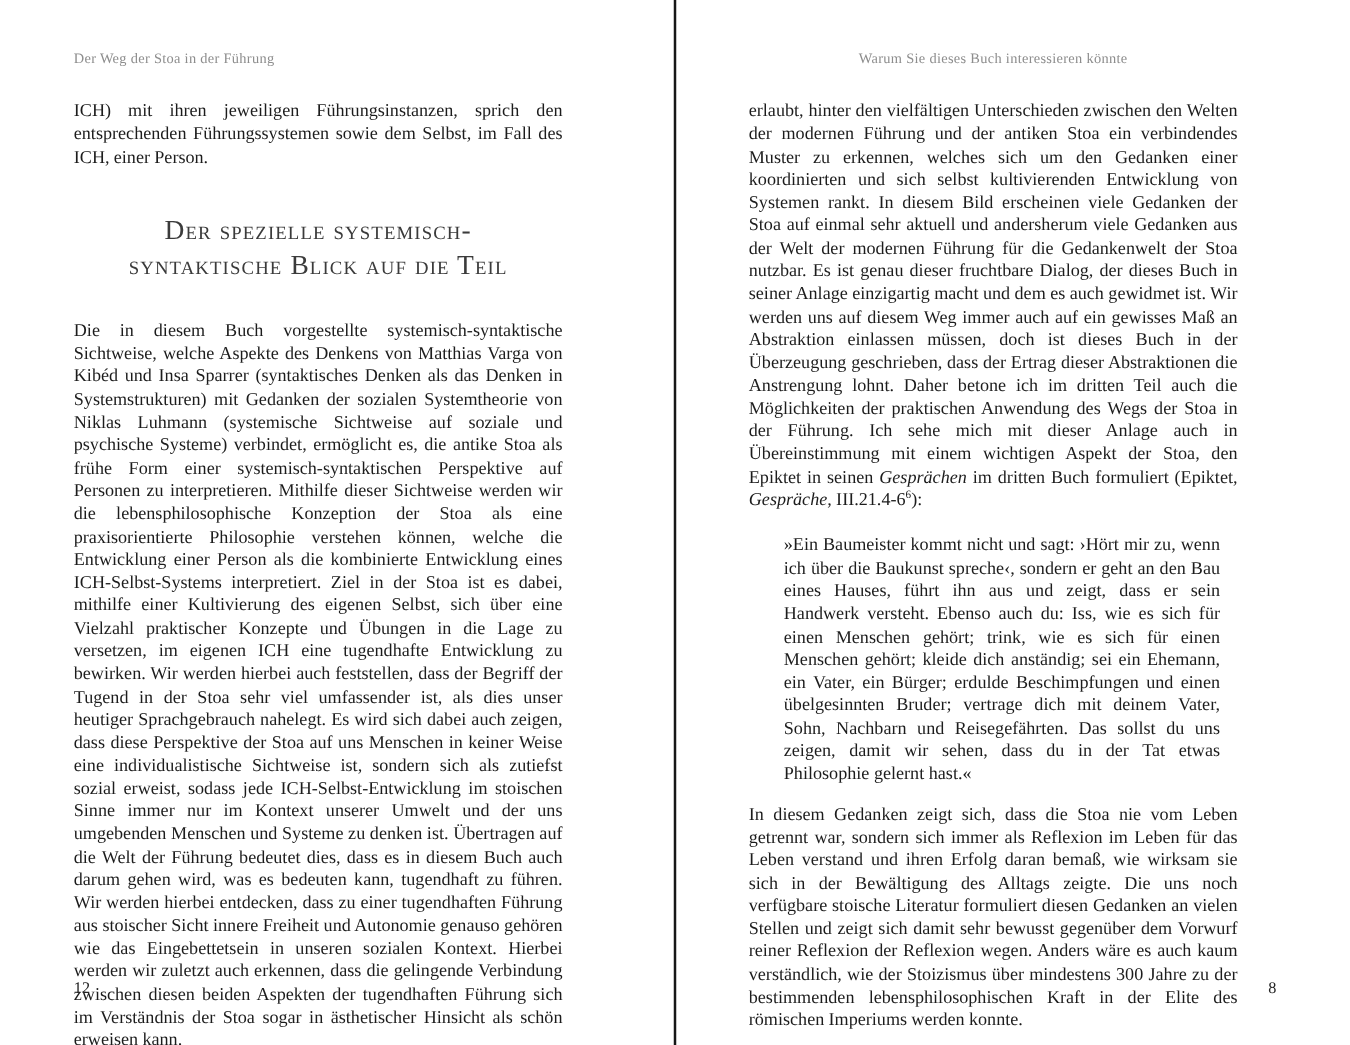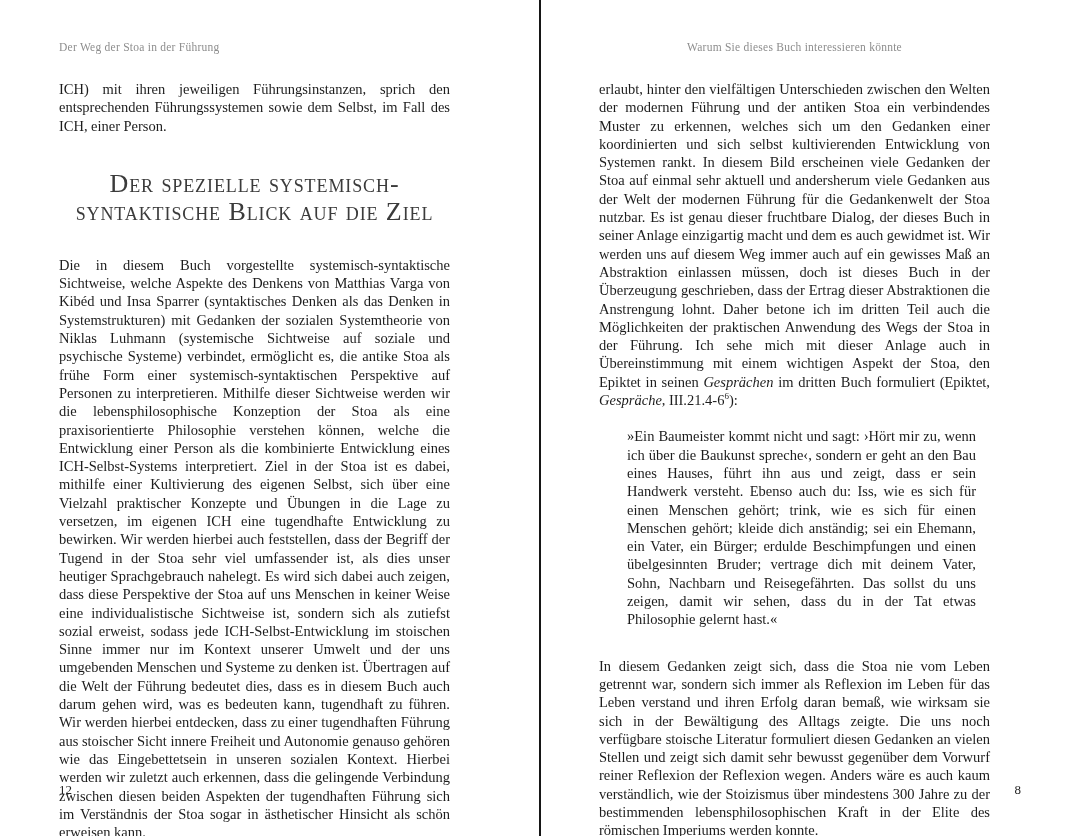--- a/index.html
+++ b/index.html
@@ -47,33 +47,33 @@
     color: #1c1c1c;
     text-align: justify;
     margin: 0;
     word-spacing: -0.2px;
   }
   p.body.indent { text-indent: 17px; }
   .chapter-heading {
     font-family: "Liberation Serif", serif;
     font-weight: normal;
     font-variant: small-caps;
-    font-size: 26px;
+    font-size: 22px;
     line-height: 28px;
     letter-spacing: 0.9px;
     text-align: center;
     color: #3b3b3b;
     margin: 35px 0 30px 0;
   }
   .block-quote {
     font-size: 14.5px;
     line-height: 18.3px;
     color: #1c1c1c;
     text-align: justify;
-    margin: 18px 14px 28px 28px;
+    margin: 18px 14px 14px 28px;
   }
   .italic { font-style: italic; }
   sup {
     font-size: 0.62em;
     vertical-align: super;
     line-height: 0;
   }
   .page-number {
     position: absolute;
     bottom: 38px;
@@ -86,21 +86,21 @@
 </head>
 <body>
 
 <div class="spread">
 
   <section class="page page-left">
     <div class="running-head left">Der Weg der Stoa in der Führung</div>
 
     <p class="body">ICH) mit ihren jeweiligen Führungsinstanzen, sprich den entsprechenden Führungssystemen sowie dem Selbst, im Fall des ICH, einer Person.</p>
 
-    <h1 class="chapter-heading"><span>Der spezielle systemisch-</span><br><span>syntaktische Blick auf die Ziel</span></h1>
+    <h1 class="chapter-heading"><span>Der spezielle systemisch-</span><br><span>syntaktische Blick auf die Teil</span></h1>
 
     <p class="body">Die in diesem Buch vorgestellte systemisch-syntaktische Sichtweise, welche Aspekte des Denkens von Matthias Varga von Kibéd und Insa Sparrer (syntaktisches Denken als das Denken in Systemstrukturen) mit Gedanken der sozialen Systemtheorie von Niklas Luhmann (systemische Sichtweise auf soziale und psychische Systeme) verbindet, ermöglicht es, die antike Stoa als frühe Form einer systemisch-syntaktischen Perspektive auf Personen zu interpretieren. Mithilfe dieser Sichtweise werden wir die lebensphilosophische Konzeption der Stoa als eine praxisorientierte Philosophie verstehen können, welche die Entwicklung einer Person als die kombinierte Entwicklung eines ICH-Selbst-Systems interpretiert. Ziel in der Stoa ist es dabei, mithilfe einer Kultivierung des eigenen Selbst, sich über eine Vielzahl praktischer Konzepte und Übungen in die Lage zu versetzen, im eigenen ICH eine tugendhafte Entwicklung zu bewirken. Wir werden hierbei auch feststellen, dass der Begriff der Tugend in der Stoa sehr viel umfassender ist, als dies unser heutiger Sprachgebrauch nahelegt. Es wird sich dabei auch zeigen, dass diese Perspektive der Stoa auf uns Menschen in keiner Weise eine individualistische Sichtweise ist, sondern sich als zutiefst sozial erweist, sodass jede ICH-Selbst-Entwicklung im stoischen Sinne immer nur im Kontext unserer Umwelt und der uns umgebenden Menschen und Systeme zu denken ist. Übertragen auf die Welt der Führung bedeutet dies, dass es in diesem Buch auch darum gehen wird, was es bedeuten kann, tugendhaft zu führen. Wir werden hierbei entdecken, dass zu einer tugendhaften Führung aus stoischer Sicht innere Freiheit und Autonomie genauso gehören wie das Eingebettetsein in unseren sozialen Kontext. Hierbei werden wir zuletzt auch erkennen, dass die gelingende Verbindung zwischen diesen beiden Aspekten der tugendhaften Führung sich im Verständnis der Stoa sogar in ästhetischer Hinsicht als schön erweisen kann.</p>
 
     <p class="body indent">In Summe nicht wir über diese Überlegungen eine komplexe Welt kennen, welche eine Sprache zu ihrer Beschreibung benötigt, die es uns</p>
 
     <div class="page-number pn-left">12</div>
   </section>
 
   <div class="gutter-line"></div>
 

